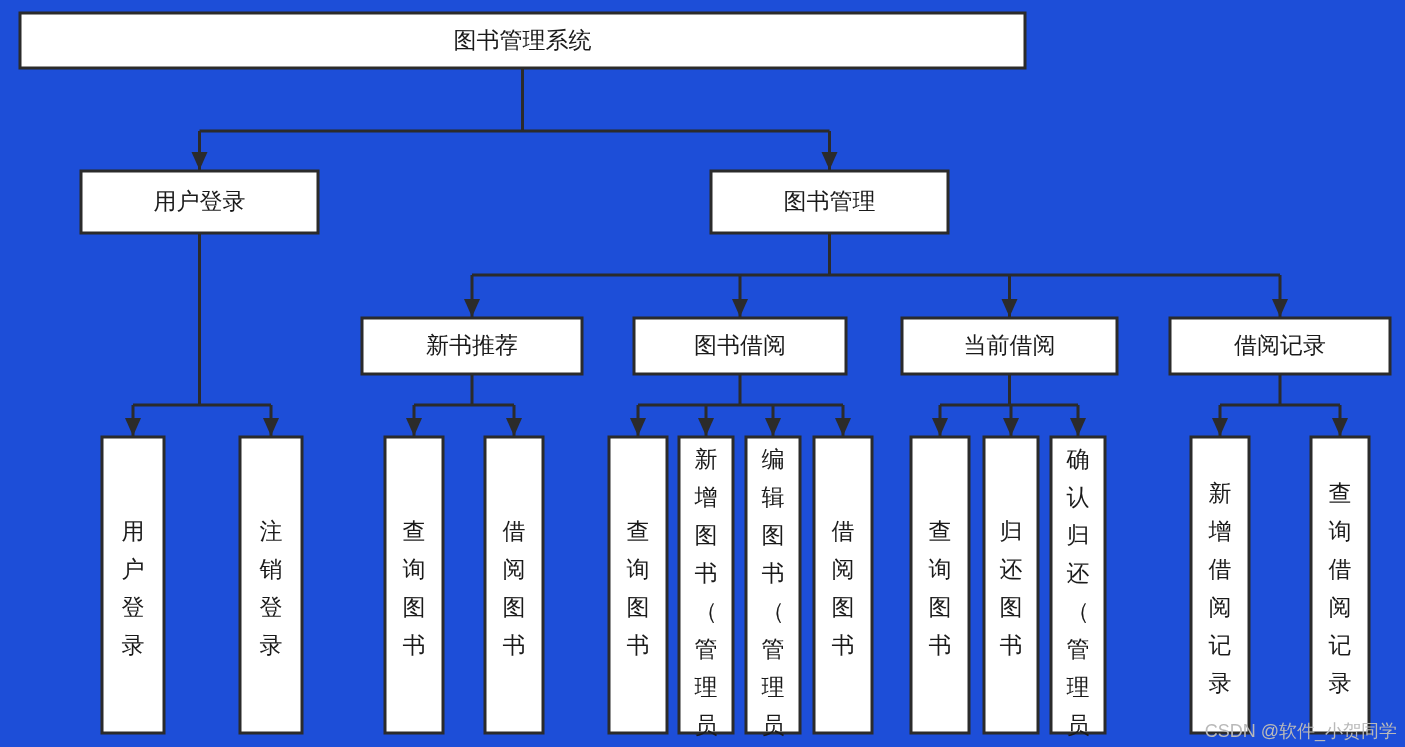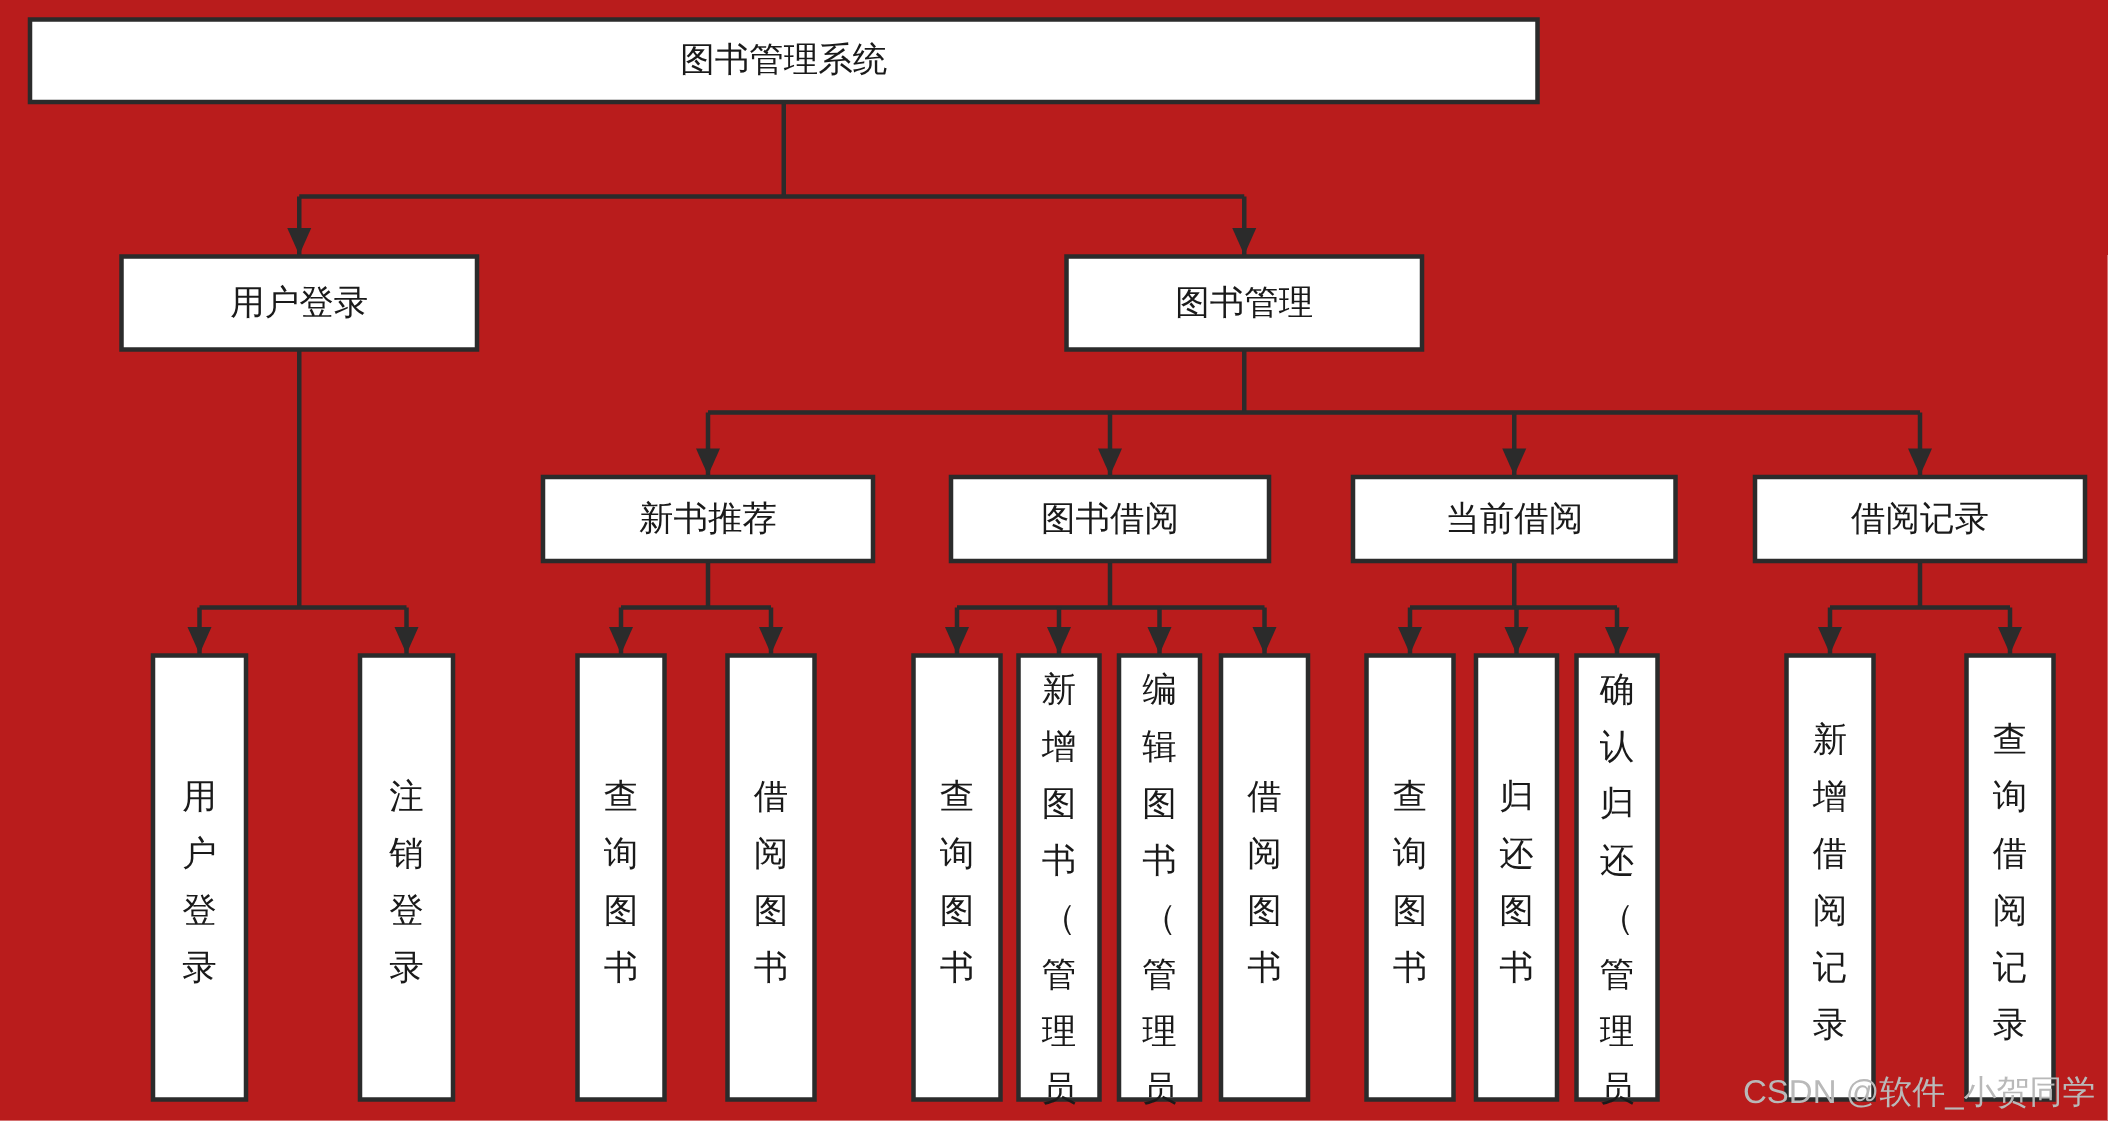--- a/index.html
+++ b/index.html
@@ -10,21 +10,21 @@
   body {
     width: 1405px;
     height: 747px;
     overflow: hidden;
     font-family: "Liberation Sans", "DejaVu Sans", sans-serif;
   }
   #stage {
     position: relative;
     width: 1405px;
     height: 747px;
-    background: #b91c1c;
+    background: #1d4ed8;
   }
   svg#diagram {
     position: absolute;
     left: 0;
     top: 0;
     width: 1405px;
     height: 747px;
   }
   .node-rect {
     fill: #ffffff;
@@ -51,21 +51,21 @@
   }
   .arrow-head {
     fill: #2b2b2b;
     stroke: none;
   }
   .watermark {
     position: absolute;
     right: 8px;
     bottom: 4px;
     color: #b9b9b9;
-    font-size: 22px;
+    font-size: 18px;
     font-family: "Liberation Sans", "DejaVu Sans", sans-serif;
     white-space: nowrap;
     user-select: none;
     text-align: center;
   }
 </style>
 </head>
 <body>
 
 <div id="stage">

